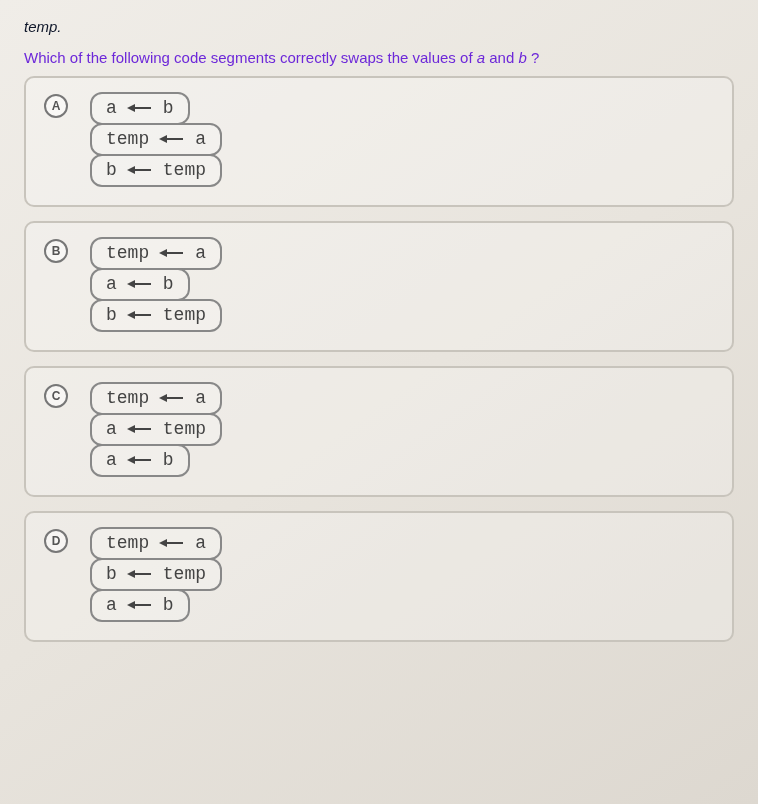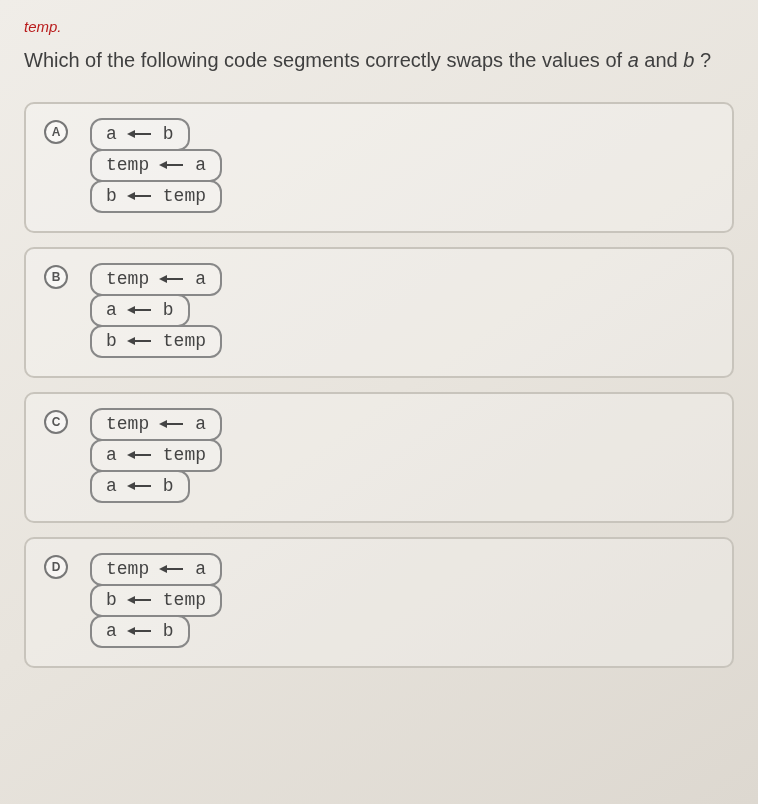--- a/index.html
+++ b/index.html
@@ -6,28 +6,28 @@
     body {
       background: linear-gradient(145deg, #f0ede8 0%, #e8e4dd 50%, #ddd8d0 100%);
       font-family: Arial, sans-serif;
       padding: 18px 24px;
       color: #555;
       width: 758px;
       min-height: 804px;
     }
     .context-line {
       font-style: italic;
-      color: #b91c1c;
+      color: #0f172a;
       font-size: 15px;
       margin-bottom: 14px;
     }
     .question {
-      color: #404040;
-      font-size: 20px;
-      margin-bottom: 30px;
+      color: #6d28d9;
+      font-size: 15px;
+      margin-bottom: 10px;
     }
     .q-italic { font-style: italic; }
     .option-card {
       border: 2px solid #c8c4bc;
       border-radius: 10px;
       padding: 14px 18px 18px;
       margin-bottom: 14px;
       background: rgba(255,255,255,0.25);
       display: flex;
       align-items: flex-start;

